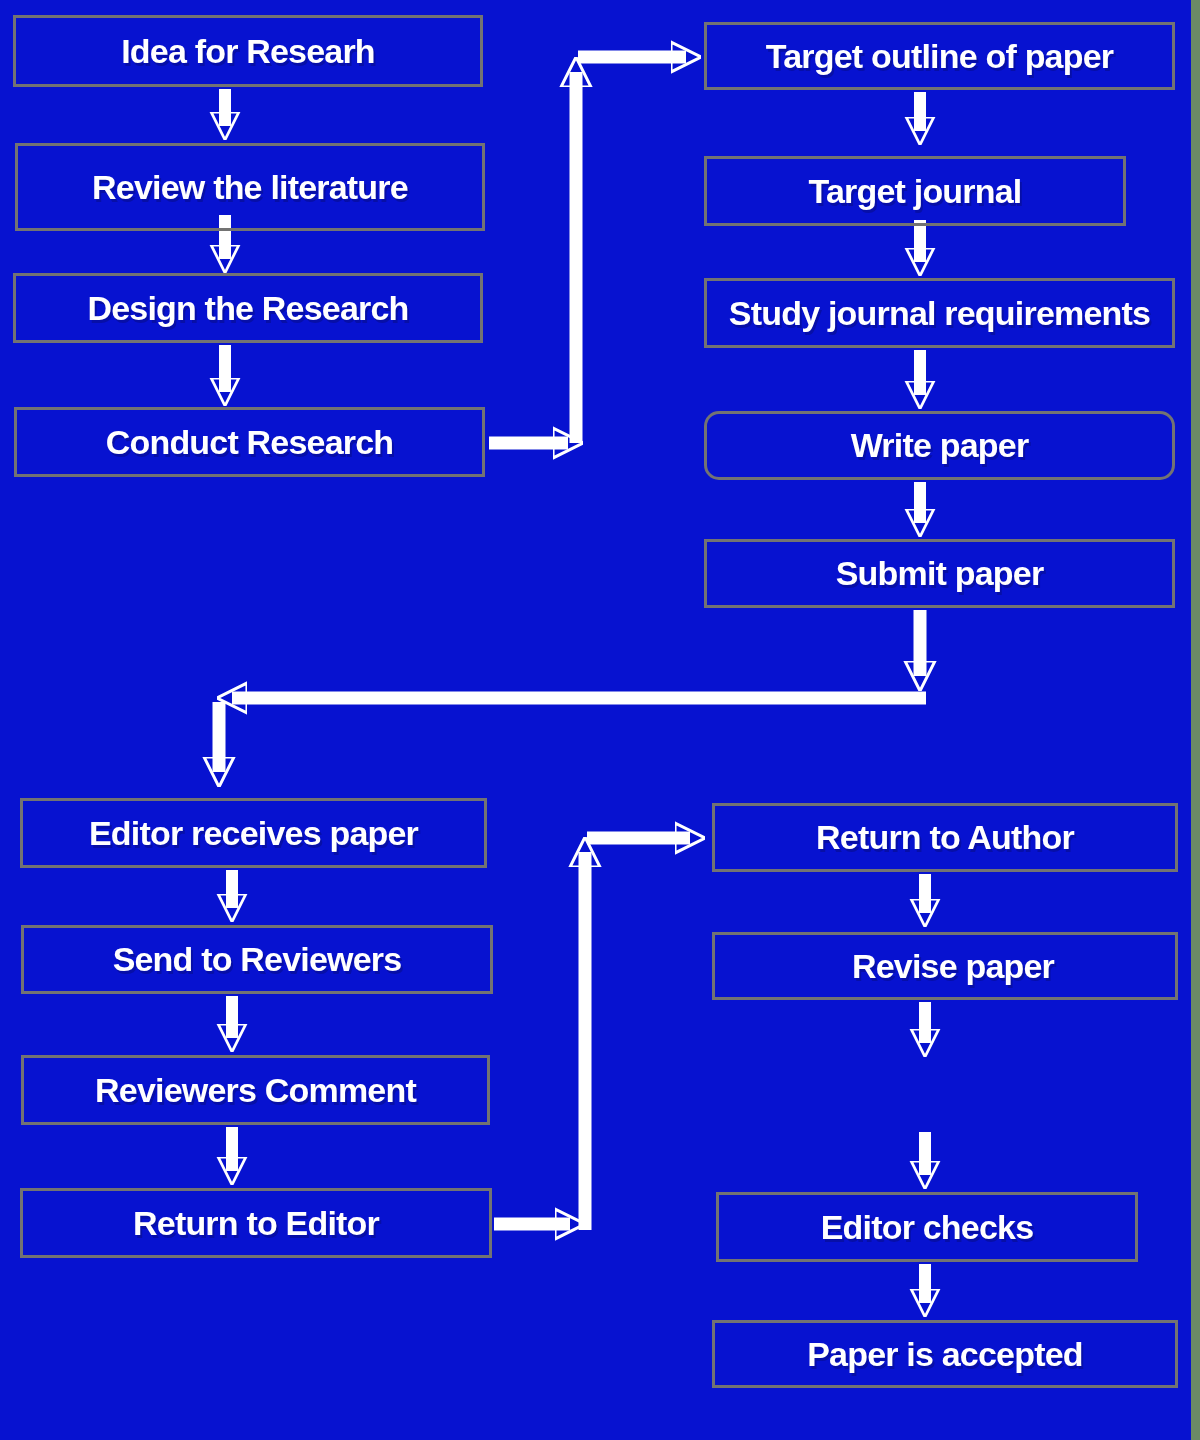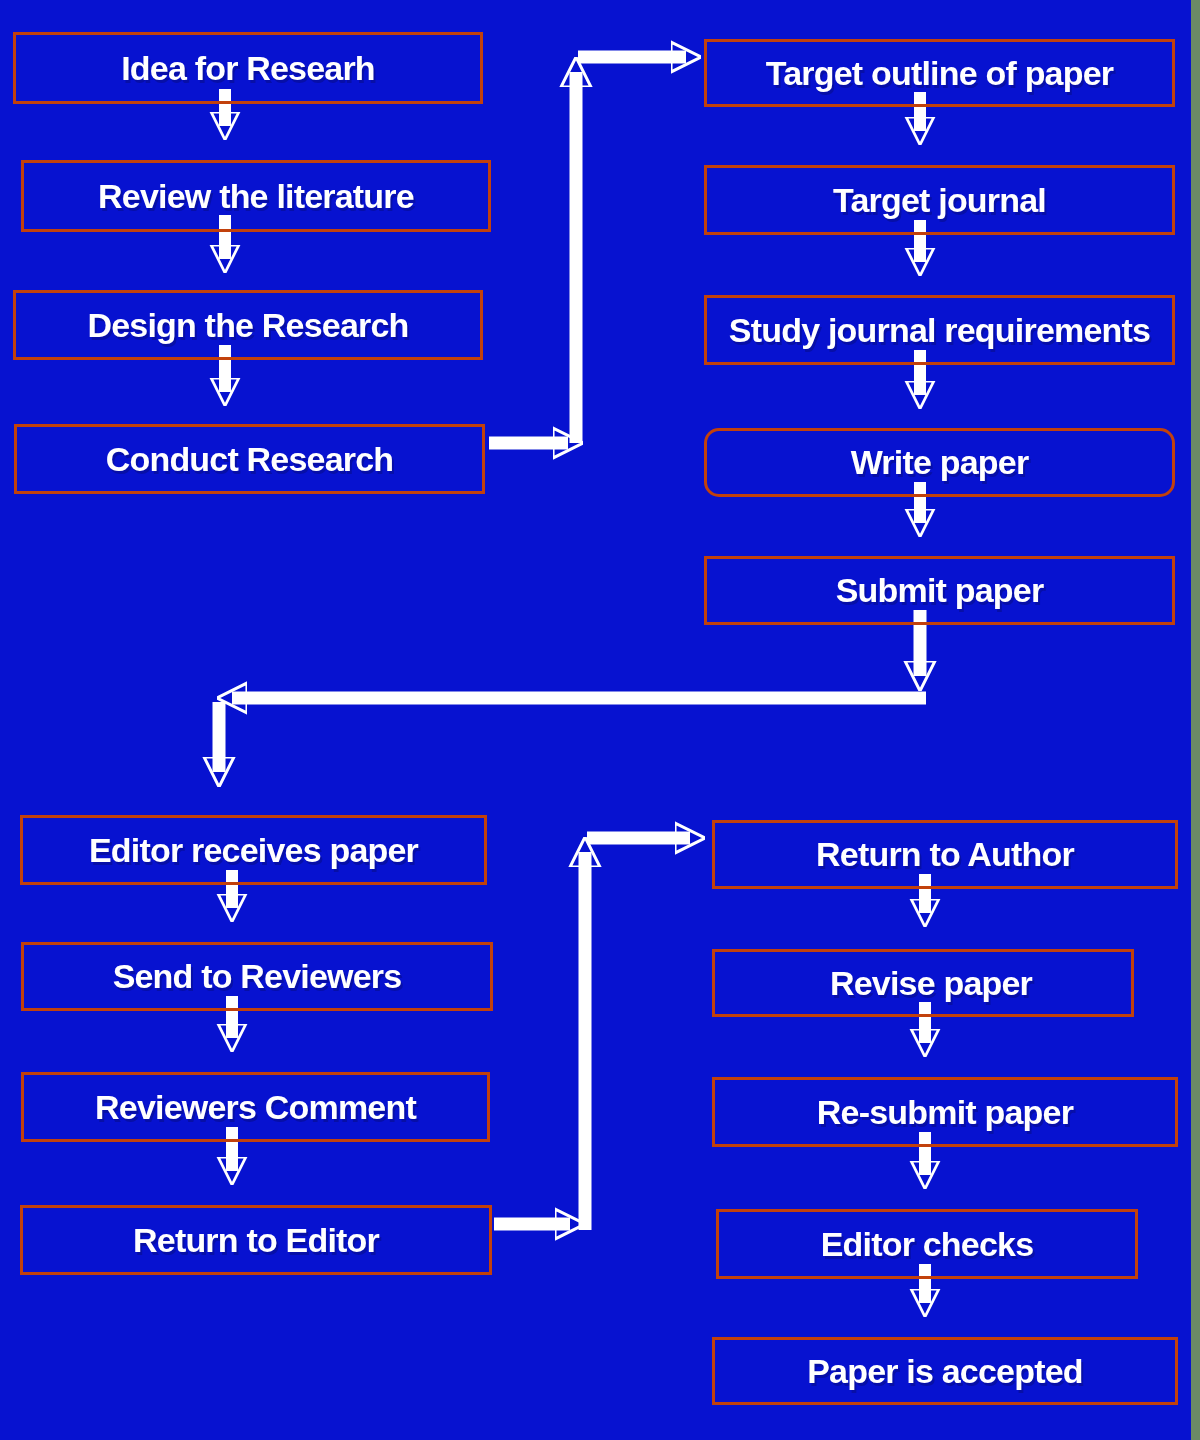--- a/index.html
+++ b/index.html
@@ -10,28 +10,27 @@
     background:#0712d0;
     font-family:"Liberation Sans","DejaVu Sans",sans-serif;
   }
   .stage{position:absolute;inset:0;}
   .edge-strip{
     position:absolute;top:0;right:0;width:9px;height:1440px;
     background:#6b8a66;
   }
   .node{
     position:absolute;
-    border:3px solid #c2410c;
+    border:3px solid #737373;
     box-sizing:border-box;
     display:flex;align-items:center;justify-content:center;
     color:#ffffff;
     font-size:34px;font-weight:bold;letter-spacing:-0.8px;
     white-space:nowrap;
     text-shadow:2px 3px 0 rgba(8,8,60,0.28);
-    margin-top:17px;
   }
   svg.arrows{position:absolute;inset:0;pointer-events:none;}
   svg.arrows line,svg.arrows path{stroke:#ffffff;fill:none;}
   .thin{stroke-width:12;}
   .thick{stroke-width:13;}
 </style>
 </head>
 <body>
 
 <div class="stage">
@@ -68,35 +67,34 @@
     <line class="thick" x1="585" y1="1230" x2="585" y2="852" marker-end="url(#ah)"></line>
     <line class="thick" x1="587" y1="838" x2="690" y2="838" marker-end="url(#ah)"></line>
 
     <line class="thin" x1="925" y1="874" x2="925" y2="913" marker-end="url(#ah)"></line>
     <line class="thin" x1="925" y1="1002" x2="925" y2="1043" marker-end="url(#ah)"></line>
     <line class="thin" x1="925" y1="1132" x2="925" y2="1175" marker-end="url(#ah)"></line>
     <line class="thin" x1="925" y1="1264" x2="925" y2="1303" marker-end="url(#ah)"></line>
   </svg>
 
   <div class="node" style="left:13px;top:15px;width:470px;height:72px;">Idea for Researh</div>
-  <div class="node" style="left:21px;top:143px;width:470px;height:72px;">Review the literature</div>
+  <div class="node" style="left:15px;top:143px;width:470px;height:88px;">Review the literature</div>
   <div class="node" style="left:13px;top:273px;width:470px;height:70px;">Design the Research</div>
   <div class="node" style="left:14px;top:407px;width:471px;height:70px;">Conduct Research</div>
 
   <div class="node" style="left:704px;top:22px;width:471px;height:68px;">Target outline of paper</div>
-  <div class="node" style="left:704px;top:148px;width:471px;height:70px;">Target journal</div>
+  <div class="node" style="left:704px;top:156px;width:422px;height:70px;">Target journal</div>
   <div class="node" style="left:704px;top:278px;width:471px;height:70px;">Study journal requirements</div>
   <div class="node" style="left:704px;top:411px;width:471px;height:69px;border-radius:15px;">Write paper</div>
   <div class="node" style="left:704px;top:539px;width:471px;height:69px;">Submit paper</div>
 
   <div class="node" style="left:20px;top:798px;width:467px;height:70px;">Editor receives paper</div>
   <div class="node" style="left:21px;top:925px;width:472px;height:69px;">Send to Reviewers</div>
   <div class="node" style="left:21px;top:1055px;width:469px;height:70px;">Reviewers Comment</div>
   <div class="node" style="left:20px;top:1188px;width:472px;height:70px;">Return to Editor</div>
 
   <div class="node" style="left:712px;top:803px;width:466px;height:69px;">Return to Author</div>
-  <div class="node" style="left:712px;top:932px;width:422px;height:68px;padding-left:16px;">Revise paper</div>
-  <div class="node" style="left:712px;top:1060px;width:466px;height:70px;">Re-submit paper</div>
+  <div class="node" style="left:712px;top:932px;width:466px;height:68px;padding-left:16px;">Revise paper</div>
   <div class="node" style="left:716px;top:1192px;width:422px;height:70px;">Editor checks</div>
   <div class="node" style="left:712px;top:1320px;width:466px;height:68px;">Paper is accepted</div>
 
   <div class="edge-strip"></div>
 </div>
 
 </body></html>

